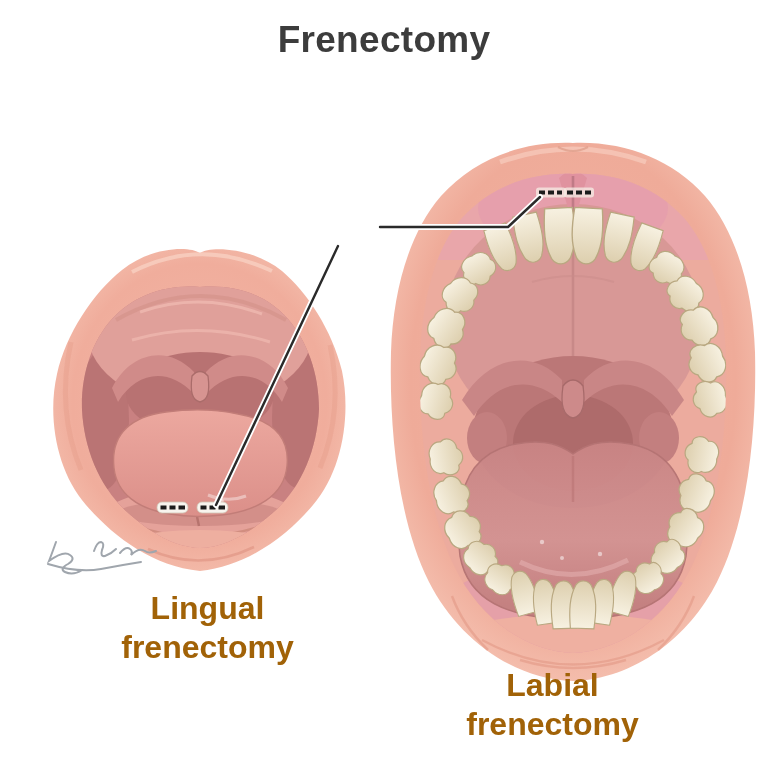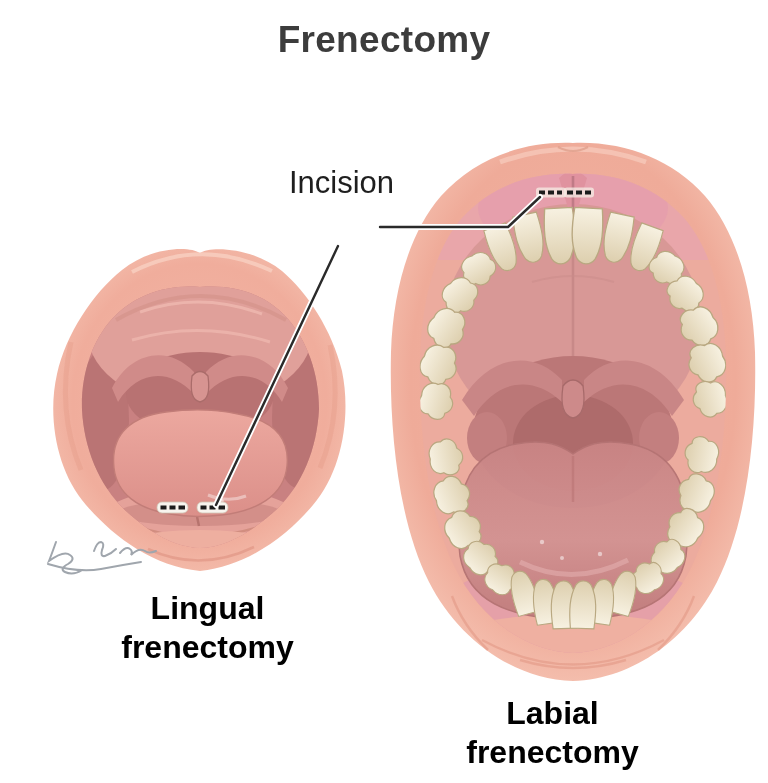--- a/index.html
+++ b/index.html
@@ -4,23 +4,23 @@
 <style>
   html,body{margin:0;padding:0;background:#fff;}
   .canvas{position:relative;width:768px;height:783px;background:#ffffff;overflow:hidden;
           font-family:"Liberation Sans",sans-serif;}
   .art{position:absolute;left:0;top:0;}
   .title{position:absolute;top:19px;left:0;width:768px;text-align:center;
          font-size:37px;font-weight:bold;color:#3c3c3c;letter-spacing:.3px;}
   .callout{position:absolute;top:164px;left:234px;width:215px;text-align:center;
            font-size:31px;font-weight:500;color:#1e1e1e;line-height:37px;}
   .caption{position:absolute;text-align:center;font-size:32px;font-weight:bold;
-           color:#000000;line-height:39px;}
+           color:#a16207;line-height:39px;}
   #cap-lingual{top:589px;left:55px;width:305px;}
-  #cap-labial{top:694px;left:400px;width:305px;}
+  #cap-labial{top:666px;left:400px;width:305px;}
 </style>
 </head>
 <body>
 
 <div class="canvas">
 
   <svg class="art" width="768" height="783" viewBox="0 0 768 783">
     <defs>
       <radialGradient id="lipGradS" cx="50%" cy="48%" r="62%">
         <stop offset="0%" stop-color="#f3b8a8"></stop>
@@ -213,21 +213,20 @@
       <path d="M56 542 q-5 14 -7 19 q15 -11 21 -6 q6 4 -2 9 q-9 5 -3 8 q8 4 17 -2"></path>
       <path d="M94 551 q3 -9 7 -9 q4 1 1 8 q-2 7 3 6 q6 -2 11 -7"></path>
       <path d="M120 553 q6 -7 10 -4 q3 2 1 6 q8 -8 14 -4 q4 3 11 0"></path>
       <path d="M48 564 q30 9 53 5 q21 -4 40 -7"></path>
     </g>
   </svg>
 
   <div class="title">Frenectomy</div>
 
   <div class="callout">
-    <div>Incision</div>
   </div>
 
   <div class="caption" id="cap-lingual">
     <div>Lingual</div>
     <div>frenectomy</div>
   </div>
 
   <div class="caption" id="cap-labial">
     <div>Labial</div>
     <div>frenectomy</div>

